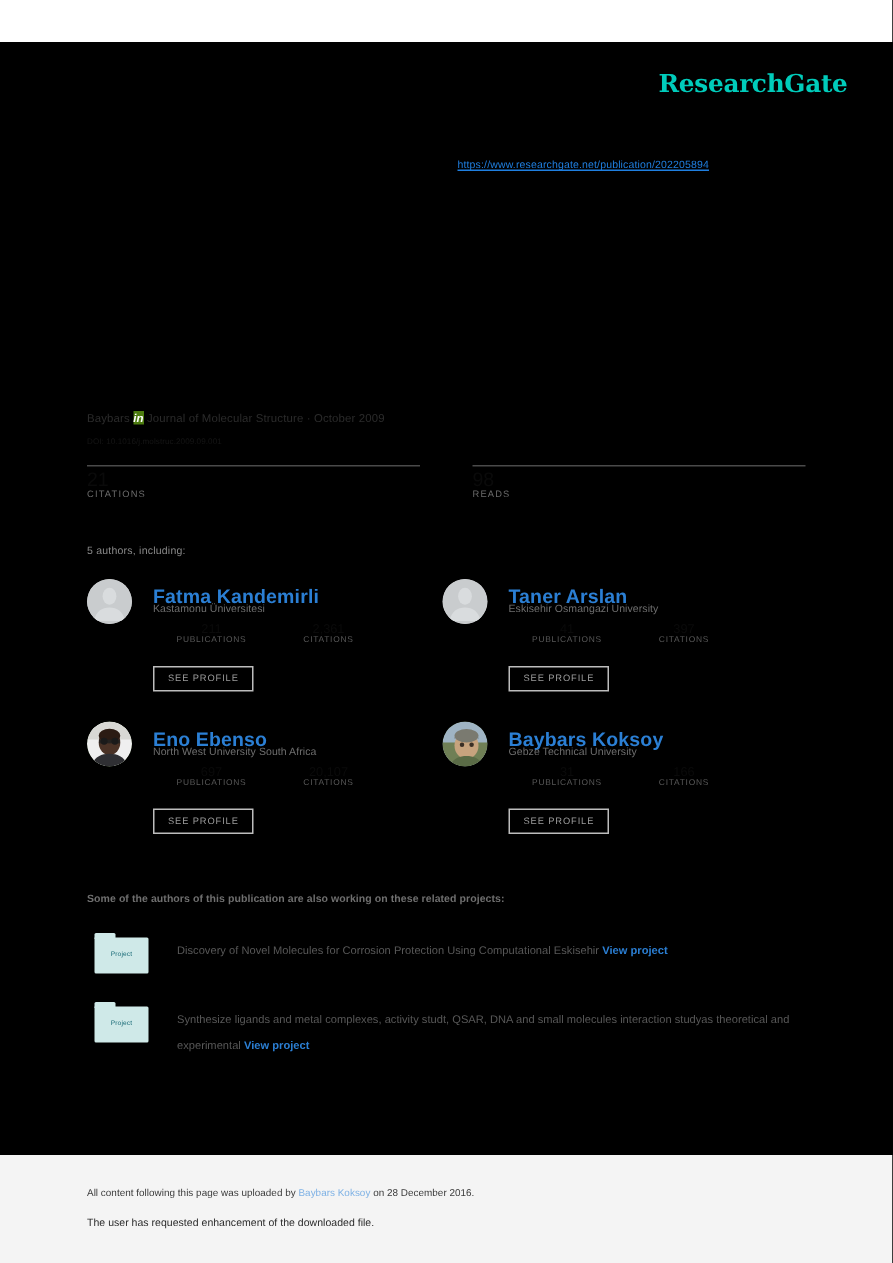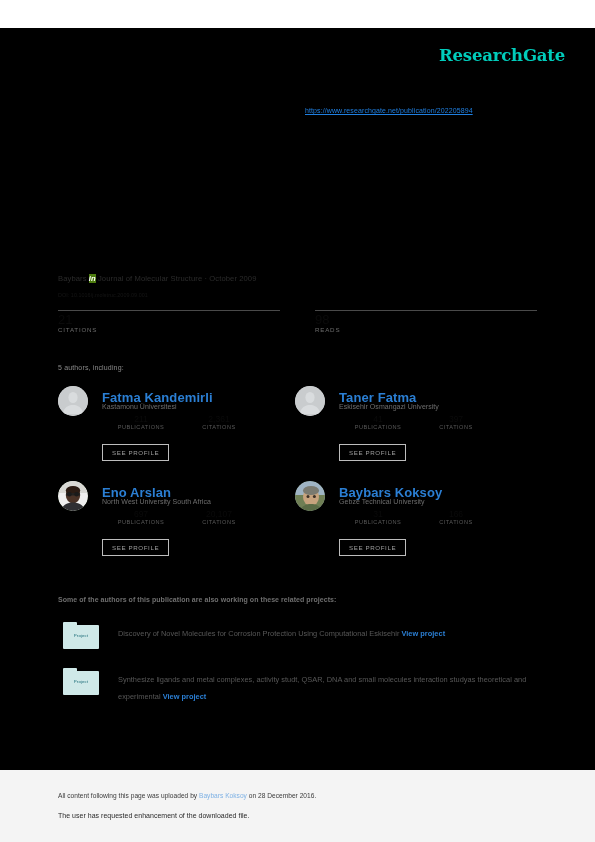--- a/index.html
+++ b/index.html
@@ -138,21 +138,21 @@
   </div>
 
   <div class="author a2">
     <div class="av">
       <svg viewBox="0 0 30 30">
         <circle cx="15" cy="15" r="15" fill="#c9ccce"></circle>
         <ellipse cx="15" cy="11.5" rx="4.6" ry="5.6" fill="#d9dcde"></ellipse>
         <path d="M4.6 28 C6 21.5 10 19 15 19 C20 19 24 21.5 25.4 28 Z" fill="#d9dcde"></path>
       </svg>
     </div>
-    <div class="a-name">Taner Fatma</div>
+    <div class="a-name">Taner Arslan</div>
     <div class="a-aff">Eskisehir Osmangazi University</div>
     <div class="a-stats">
       <div class="a-stat">
         <div class="a-num">41</div>
         <div class="a-lbl">PUBLICATIONS</div>
       </div>
       <div class="a-stat">
         <div class="a-num">397</div>
         <div class="a-lbl">CITATIONS</div>
       </div>
@@ -173,21 +173,21 @@
           <rect y="0" width="30" height="12" fill="#d8d8d4"></rect>
           <ellipse cx="15" cy="14" rx="7.2" ry="8.4" fill="#4a3226"></ellipse>
           <ellipse cx="15" cy="9.5" rx="7.2" ry="4.6" fill="#2b1b13"></ellipse>
           <rect x="8" y="12" width="14" height="2.6" fill="#222" opacity="0.85"></rect>
           <circle cx="11.4" cy="13.2" r="2.3" fill="#1a1a1a"></circle>
           <circle cx="18.6" cy="13.2" r="2.3" fill="#1a1a1a"></circle>
           <path d="M3 30 C4.5 24 9 21.5 15 21.5 C21 21.5 25.5 24 27 30 Z" fill="#2f2f33"></path>
         </g>
       </svg>
     </div>
-    <div class="a-name">Eno Arslan</div>
+    <div class="a-name">Eno Ebenso</div>
     <div class="a-aff">North West University South Africa</div>
     <div class="a-stats">
       <div class="a-stat">
         <div class="a-num">697</div>
         <div class="a-lbl">PUBLICATIONS</div>
       </div>
       <div class="a-stat">
         <div class="a-num">20,107</div>
         <div class="a-lbl">CITATIONS</div>
       </div>

